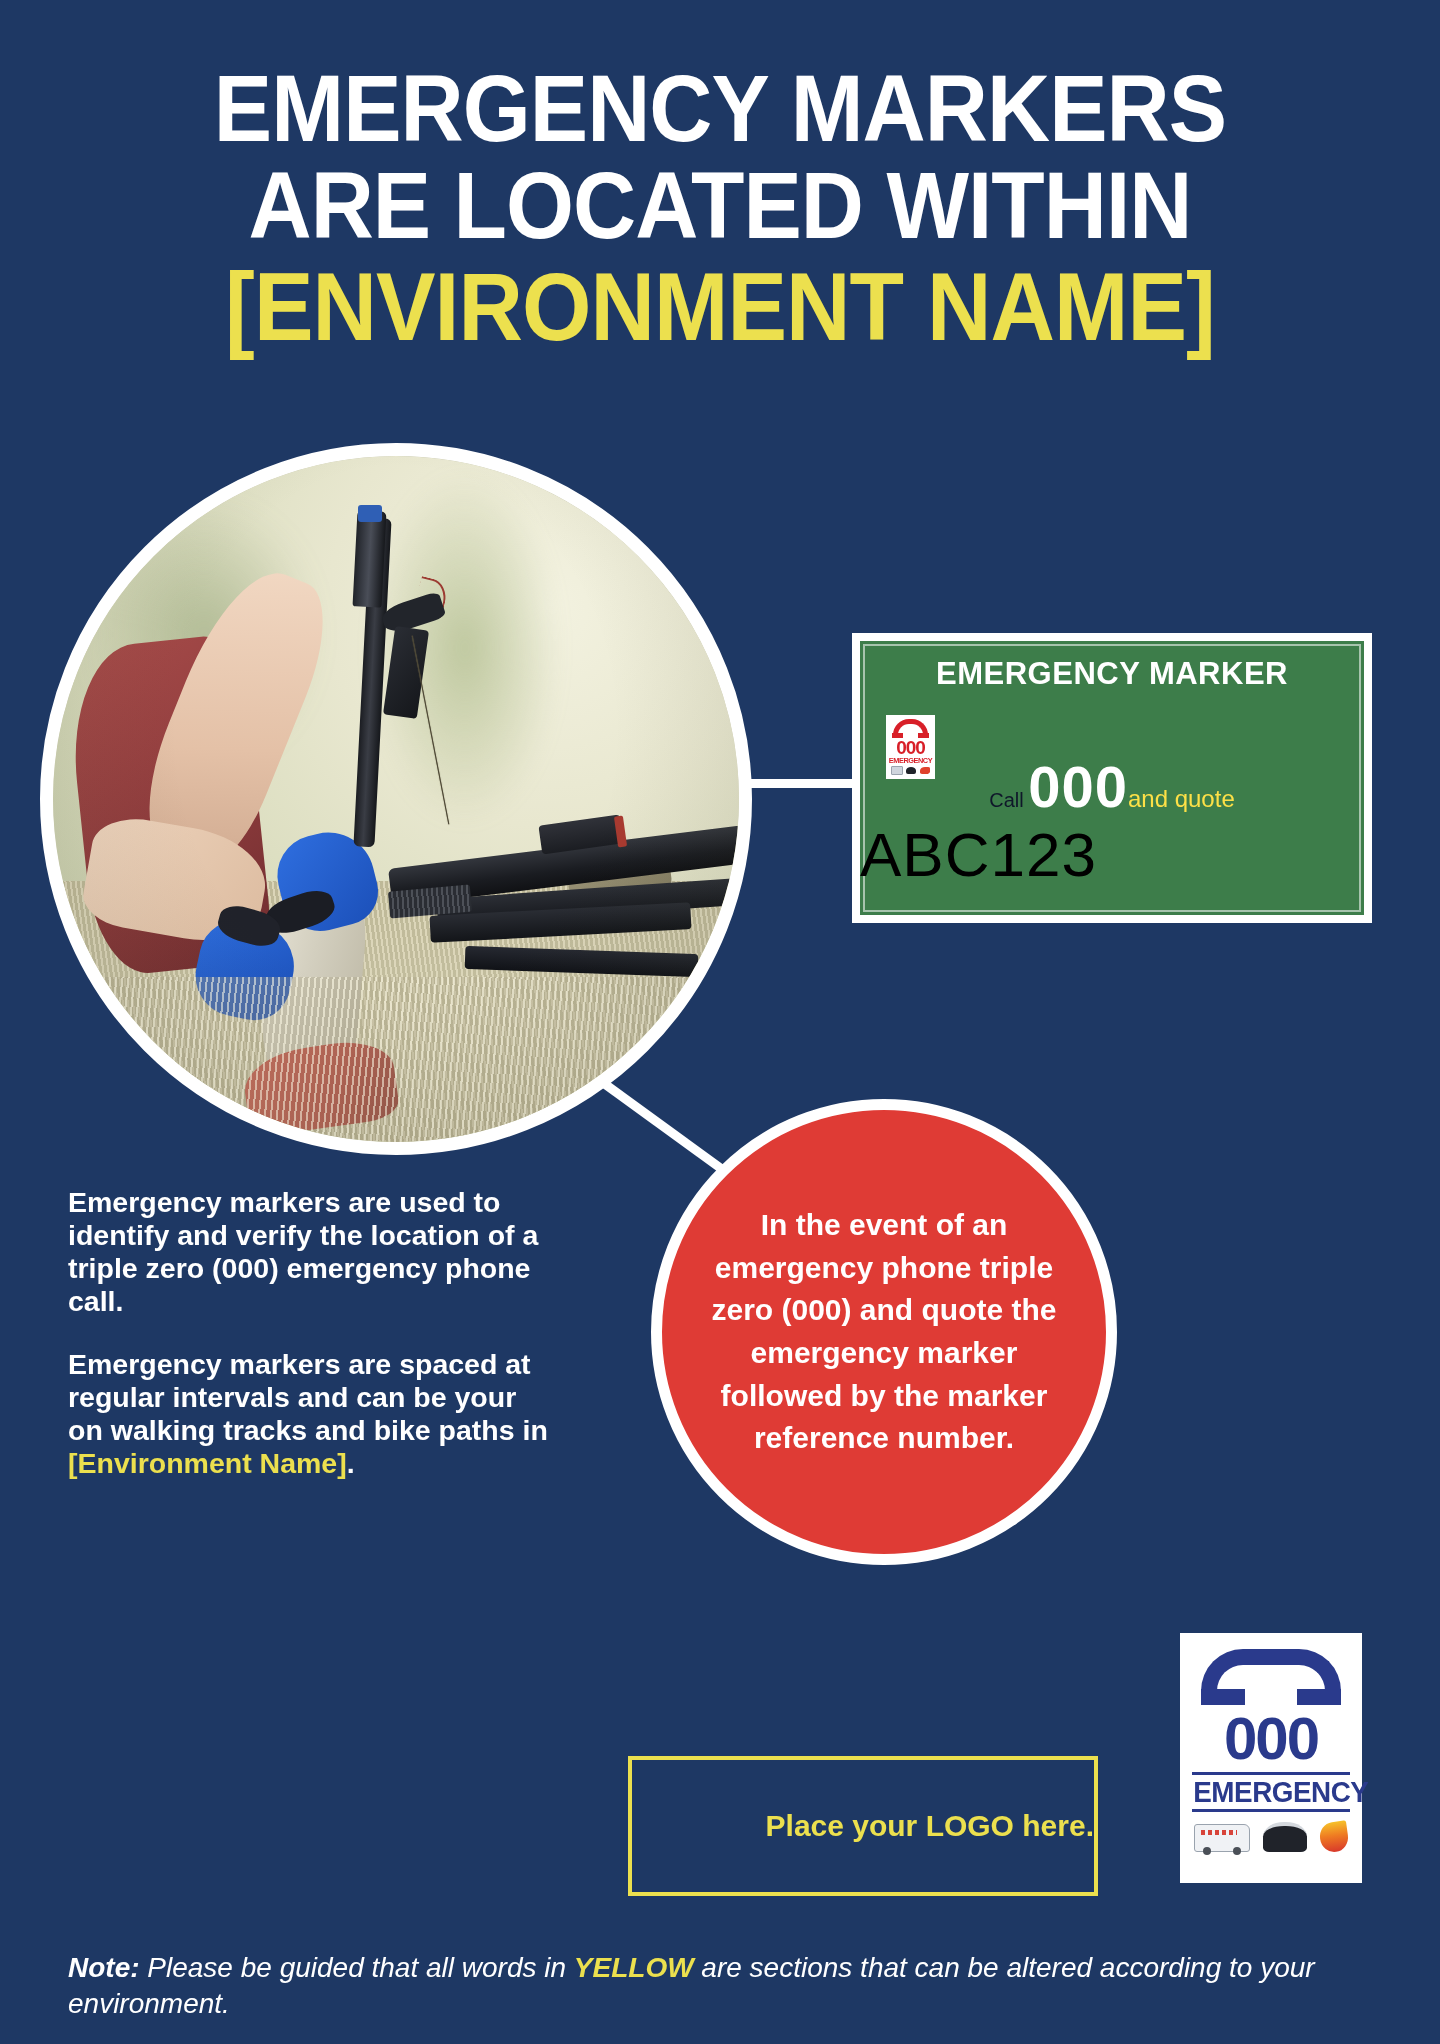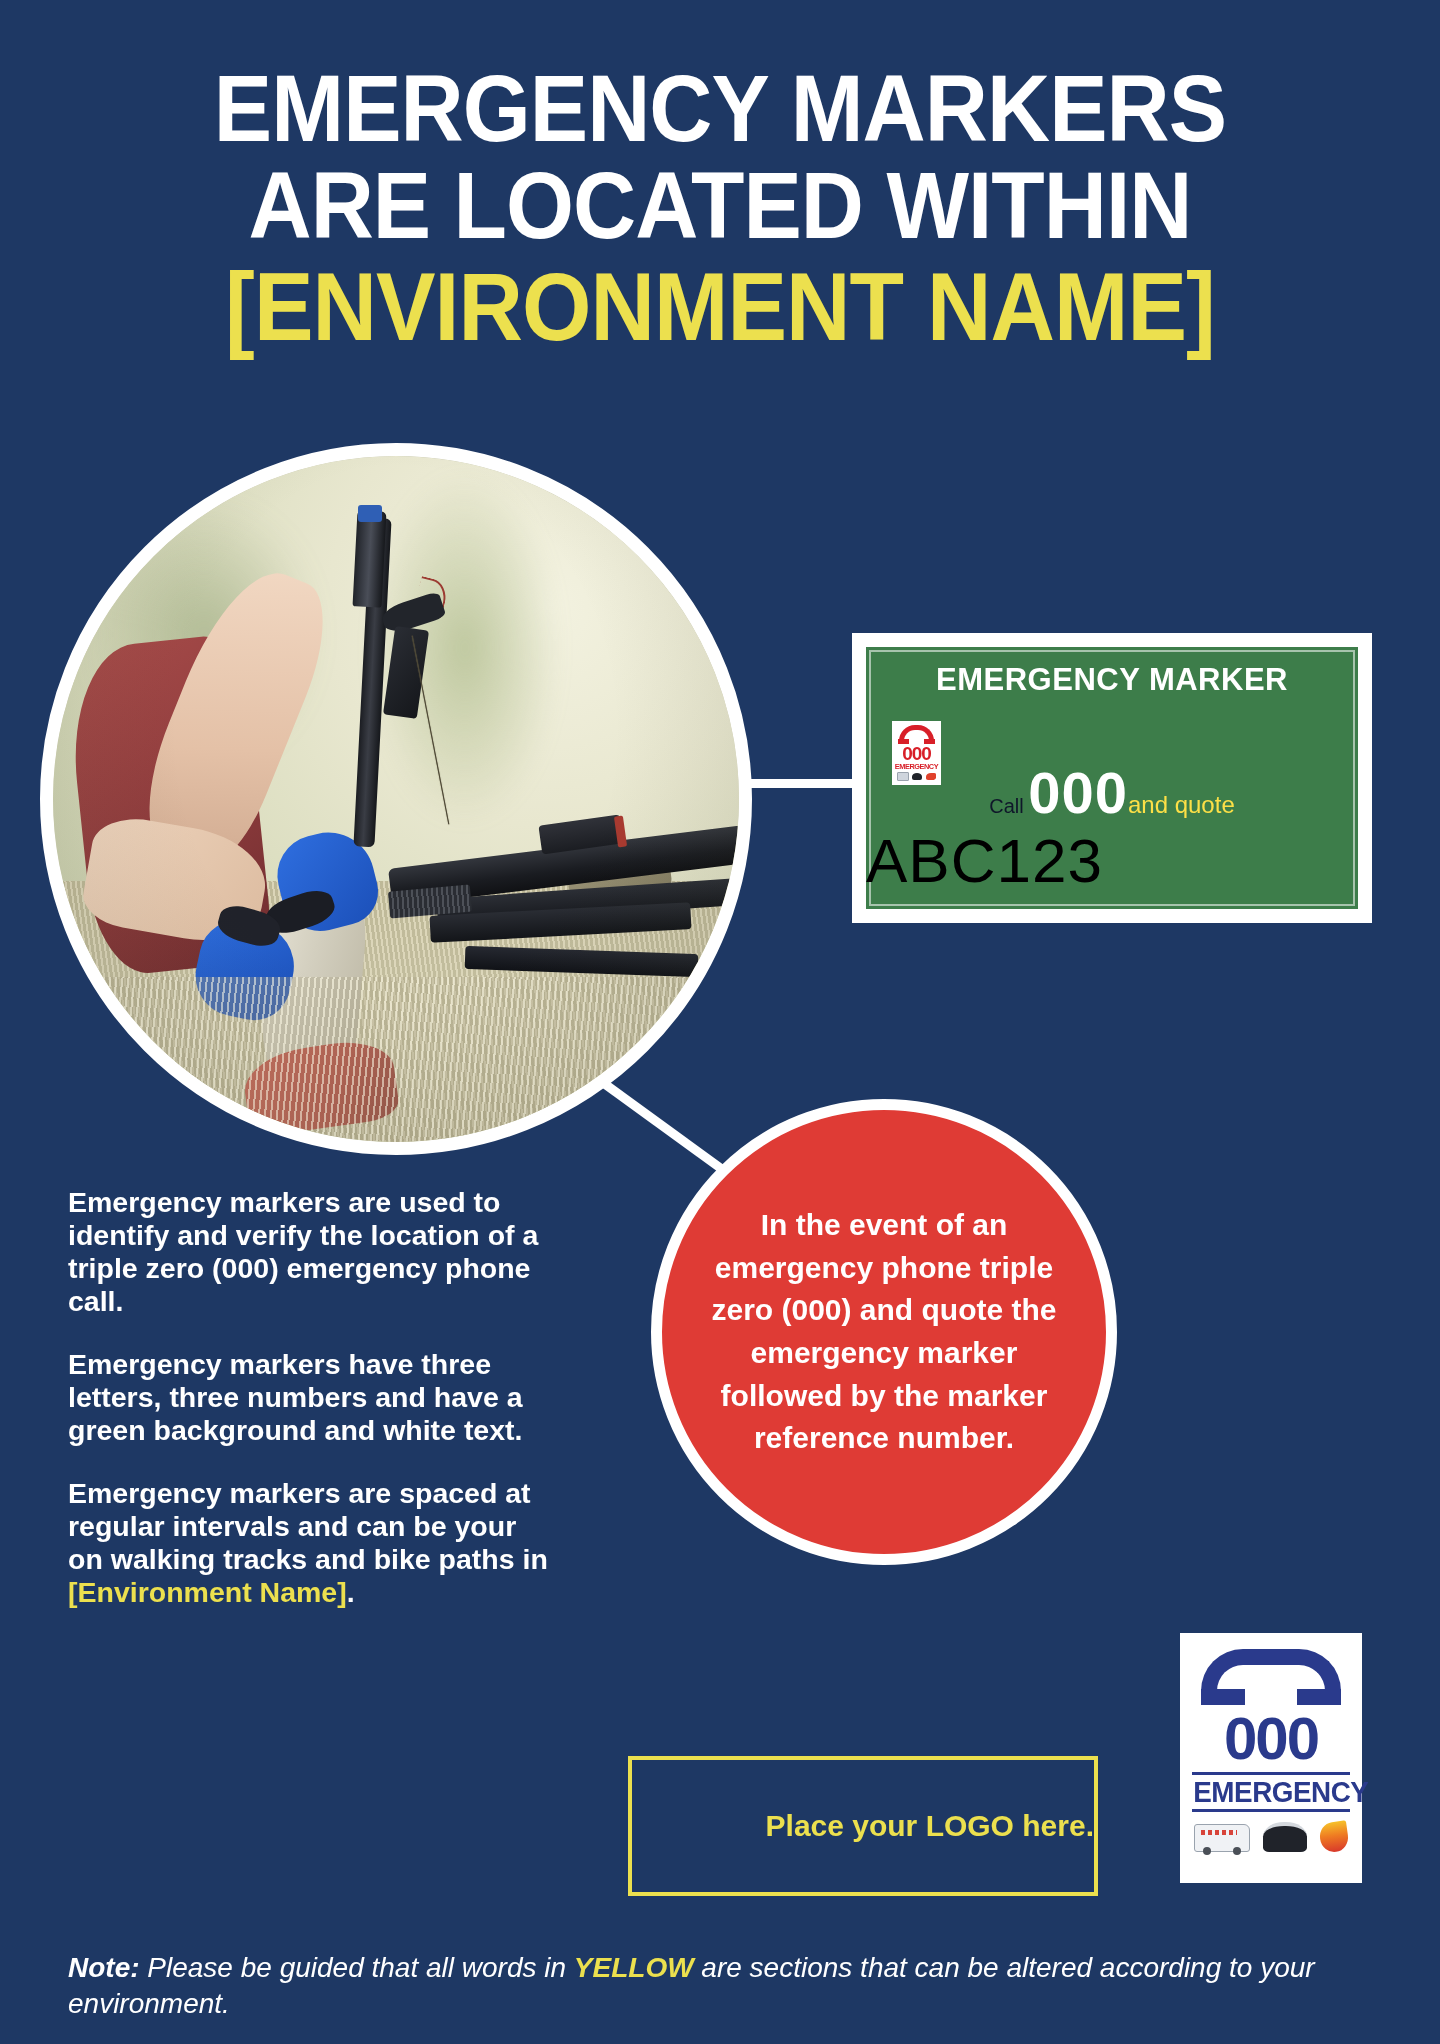--- a/index.html
+++ b/index.html
@@ -287,21 +287,21 @@
   }
 
   
   .sign-outer {
     position: absolute;
     left: 852px;
     top: 633px;
     width: 520px;
     height: 290px;
     background: #ffffff;
-    padding: 14px;
+    padding: 8px;
     box-sizing: border-box;
   }
   .sign-green {
     position: relative;
     width: 100%;
     height: 100%;
     background: #3d7d4a;
     box-sizing: border-box;
     outline: 2px solid rgba(255,255,255,.55);
     outline-offset: -5px;
@@ -657,21 +657,20 @@
       <div class="sign-ref">ABC123</div>
     </div>
   </div>
 
   <div class="red-circle">
     <div class="red-text">In the event of an emergency phone triple zero (000) and quote the emergency marker followed by the marker reference number.</div>
   </div>
 
   <div class="body-col">
     <div class="body-para">Emergency markers are used to identify and verify the location of a triple zero (000) emergency phone call.</div>
-    <div class="body-para">Emergency markers have three letters, three numbers and have a green background and white text.</div>
     <div class="body-para"><span>Emergency markers are spaced at regular intervals and can be your on walking tracks and bike paths in </span><span class="env-hl">[Environment Name]</span><span>.</span></div>
   </div>
 
   <div class="logo-box">
     <span class="logo-box-text">Place your LOGO here.</span>
   </div>
 
   <div class="emg-logo">
     <div class="emg-handset">
       <div class="emg-hs-arc"></div>

